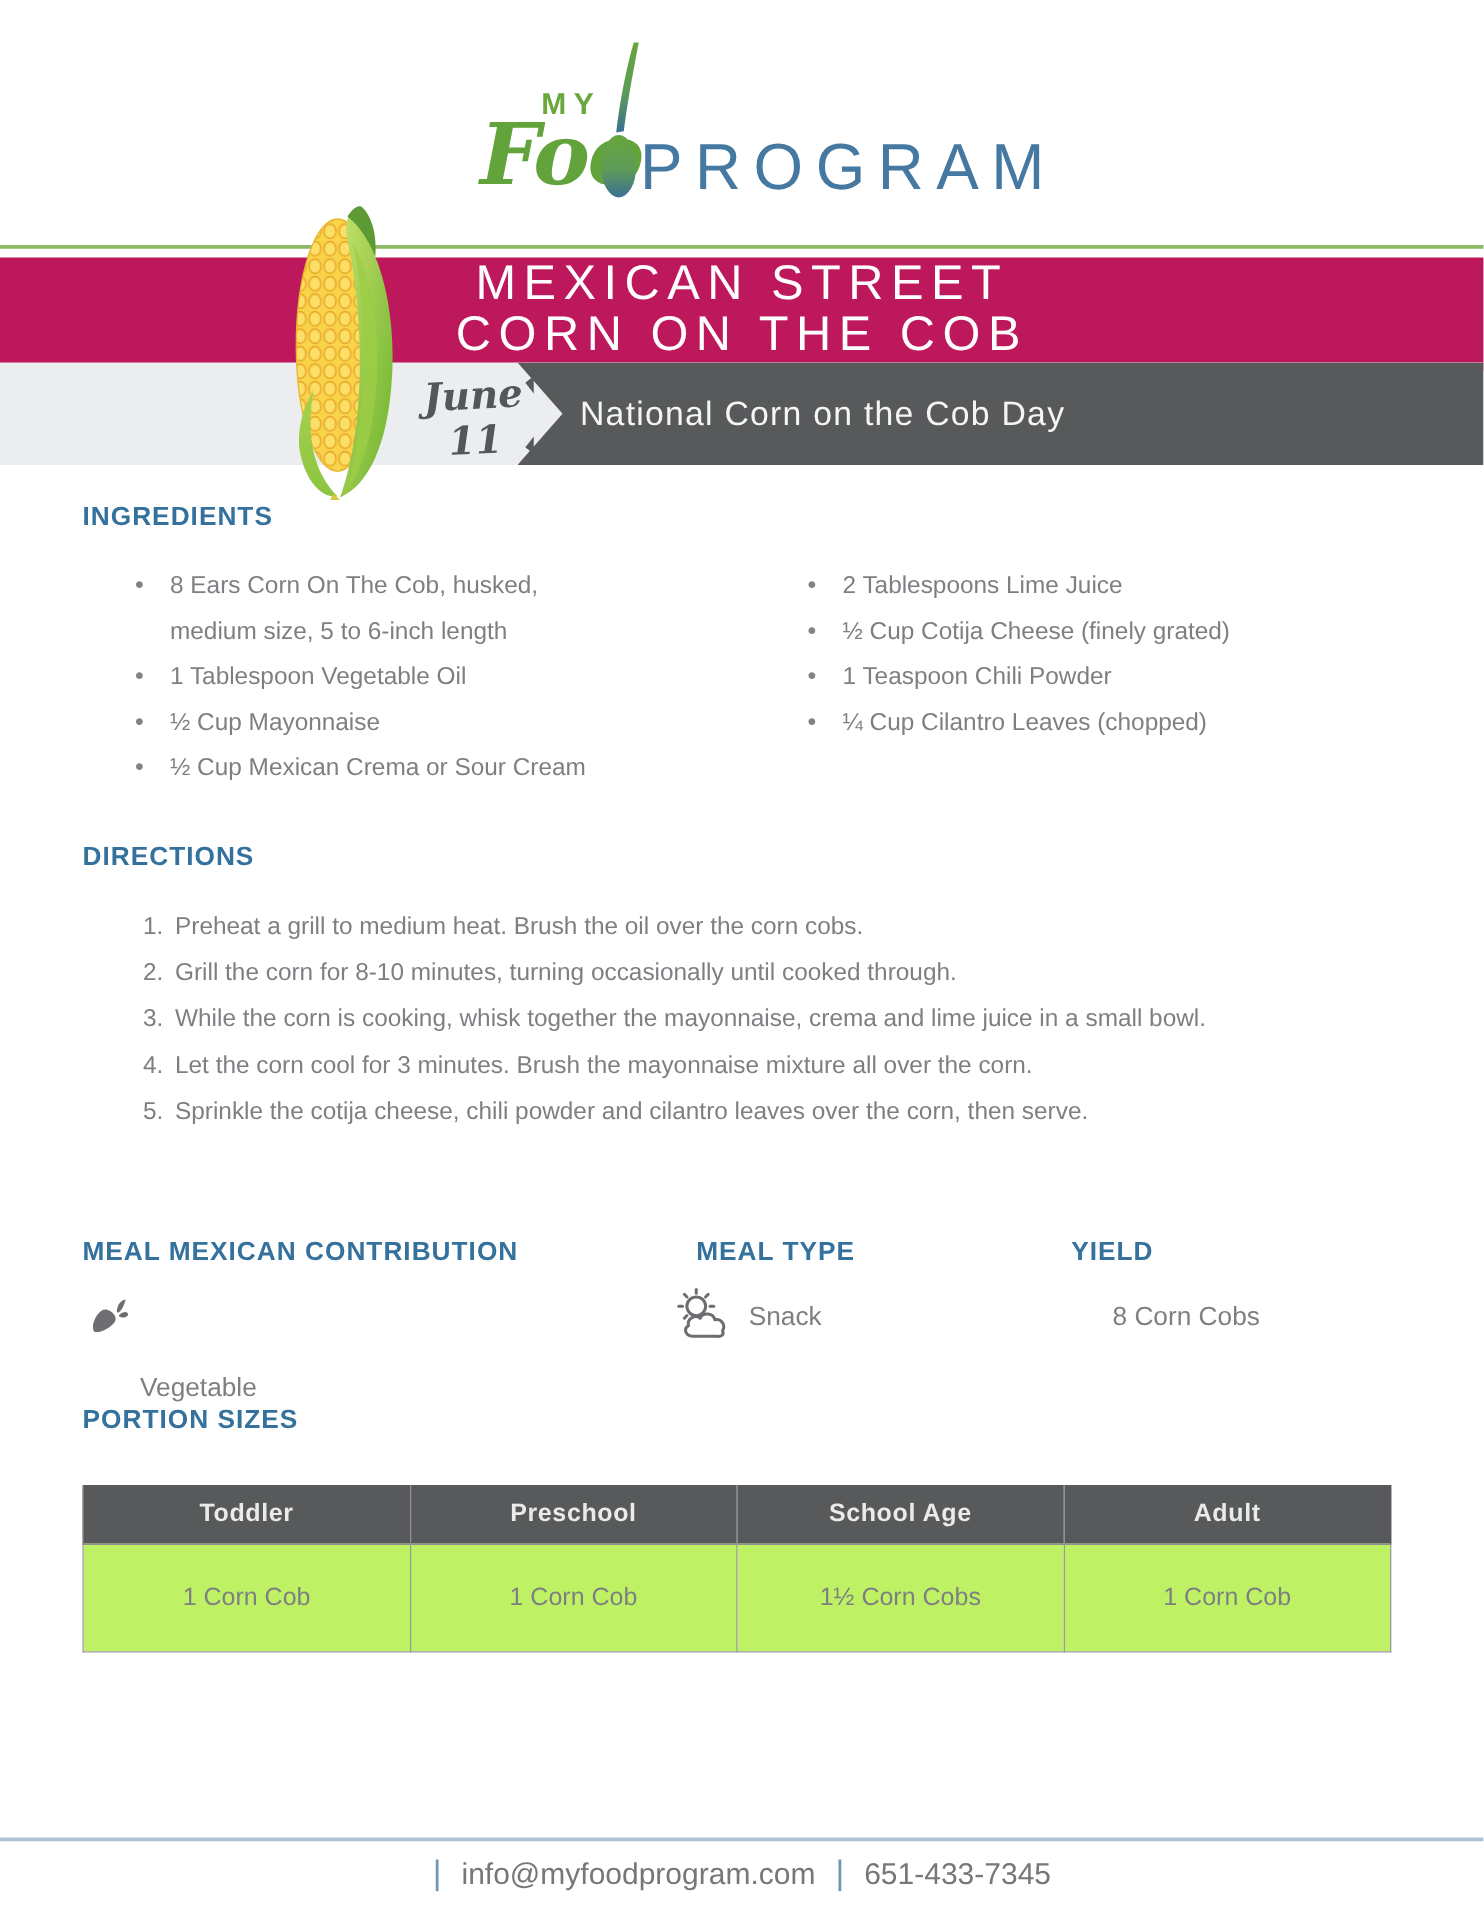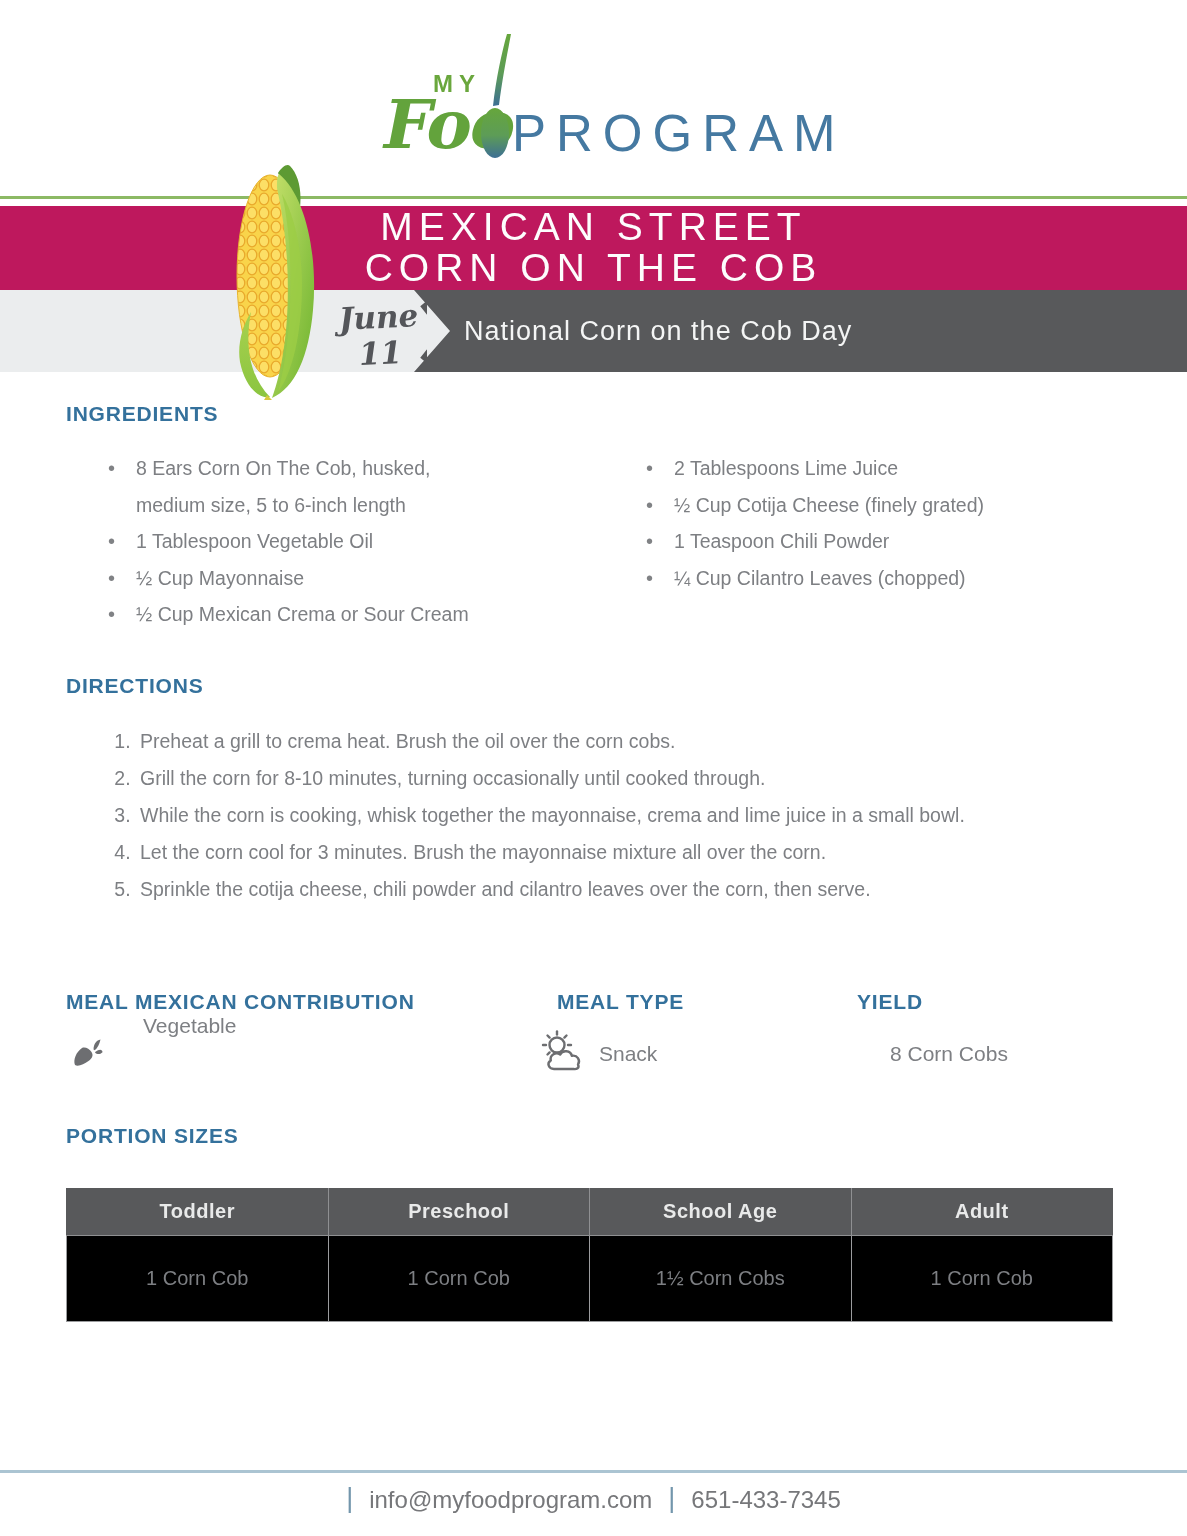--- a/index.html
+++ b/index.html
@@ -51,21 +51,21 @@
   
   .meta-value { position:absolute; color:#7d7f83; font-size:21px; }
   .meta-icon { position:absolute; }
 
   
   .portion-table { position:absolute; left:66px; top:1188px; width:1047px; border-collapse:collapse; }
   .portion-table th { background:#58595b; color:#e9eaea; font-weight:700; font-size:20px;
                       letter-spacing:0.5px; height:47px; border:1px solid #8f9092; border-top:none; }
   .portion-table th:first-child { border-left:1px solid #58595b; }
   .portion-table th:last-child { border-right:1px solid #58595b; }
-  .portion-table td { background:#000000; color:#7d7f83; font-size:20px; text-align:center;
+  .portion-table td { background:#bef264; color:#7d7f83; font-size:20px; text-align:center;
                       height:86px; border:1px solid #9b9c9e; }
 
   
   .footer-rule { position:absolute; left:0; top:1470px; width:100%; height:3px; background:#abc4d2; }
   .footer-text { position:absolute; left:0; top:1484px; width:100%; display:flex; justify-content:center;
                  align-items:center; gap:16px; color:#76777a; font-size:24px; }
   .footer-sep { color:#7396ac; font-size:27px; font-weight:300; transform:translateY(-1px); }
 </style>
 </head>
 <body>
@@ -147,37 +147,37 @@
 
   <ul class="ing-list" style="left:636px; top:450px; width:500px;">
     <li><span>2 Tablespoons Lime Juice</span></li>
     <li><span>½ Cup Cotija Cheese (finely grated)</span></li>
     <li><span>1 Teaspoon Chili Powder</span></li>
     <li><span>¼ Cup Cilantro Leaves (chopped)</span></li>
   </ul>
 
   <div class="sec-h" style="left:66px; top:674px;">DIRECTIONS</div>
   <ol class="dir-list">
-    <li>Preheat a grill to crema heat. Brush the oil over the corn cobs.</li>
+    <li>Preheat a grill to medium heat. Brush the oil over the corn cobs.</li>
     <li>Grill the corn for 8-10 minutes, turning occasionally until cooked through.</li>
     <li>While the corn is cooking, whisk together the mayonnaise, crema and lime juice in a small bowl.</li>
     <li>Let the corn cool for 3 minutes. Brush the mayonnaise mixture all over the corn.</li>
     <li>Sprinkle the cotija cheese, chili powder and cilantro leaves over the corn, then serve.</li>
   </ol>
 
   <div class="sec-h" style="left:66px; top:990px;">MEAL MEXICAN CONTRIBUTION</div>
   <div class="sec-h" style="left:533px; top:990px;margin-left:24px;">MEAL TYPE</div>
   <div class="sec-h" style="left:857px; top:990px;">YIELD</div>
 
   <svg class="meta-icon" style="left:72px; top:1038px;" width="32" height="30" viewBox="0 0 32 30">
     <path d="M3,27 C1,22 4,14 10,10 C13,8.6 17.5,10.8 19.5,14 C21.5,17 20.5,20 16.5,23 C12,26.4 6,29 3,27 Z" fill="#6d6e71"></path>
     <path d="M21.5,11.5 C21.5,6 24.5,2.2 28.5,1.5 C27.5,6 25.5,9.8 22.8,12.2 Z" fill="#6d6e71"></path>
     <path d="M23.5,13.8 C27,10.8 30.5,11 30.5,14.2 C28,16.8 25,16.3 23,14.8 Z" fill="#6d6e71"></path>
   </svg>
-  <div class="meta-value" style="left:112px; top:1014px;margin-left:31px;">Vegetable</div>
+  <div class="meta-value" style="left:112px; top:1099px;">Vegetable</div>
 
   <svg class="meta-icon" style="left:541px; top:1030px;" width="44" height="42" viewBox="0 0 44 42">
     <g stroke="#6d6e71" stroke-width="2.4" fill="none" stroke-linecap="round">
       <circle cx="16" cy="15" r="7.5"></circle>
       <line x1="16" y1="1.5" x2="16" y2="4.5"></line>
       <line x1="6.5" y1="5.5" x2="8.6" y2="7.6"></line>
       <line x1="25.5" y1="5.5" x2="23.4" y2="7.6"></line>
       <line x1="2" y1="15" x2="5" y2="15"></line>
       <line x1="27" y1="15" x2="30" y2="15"></line>
       <line x1="6.5" y1="24.5" x2="8.6" y2="22.4"></line>

